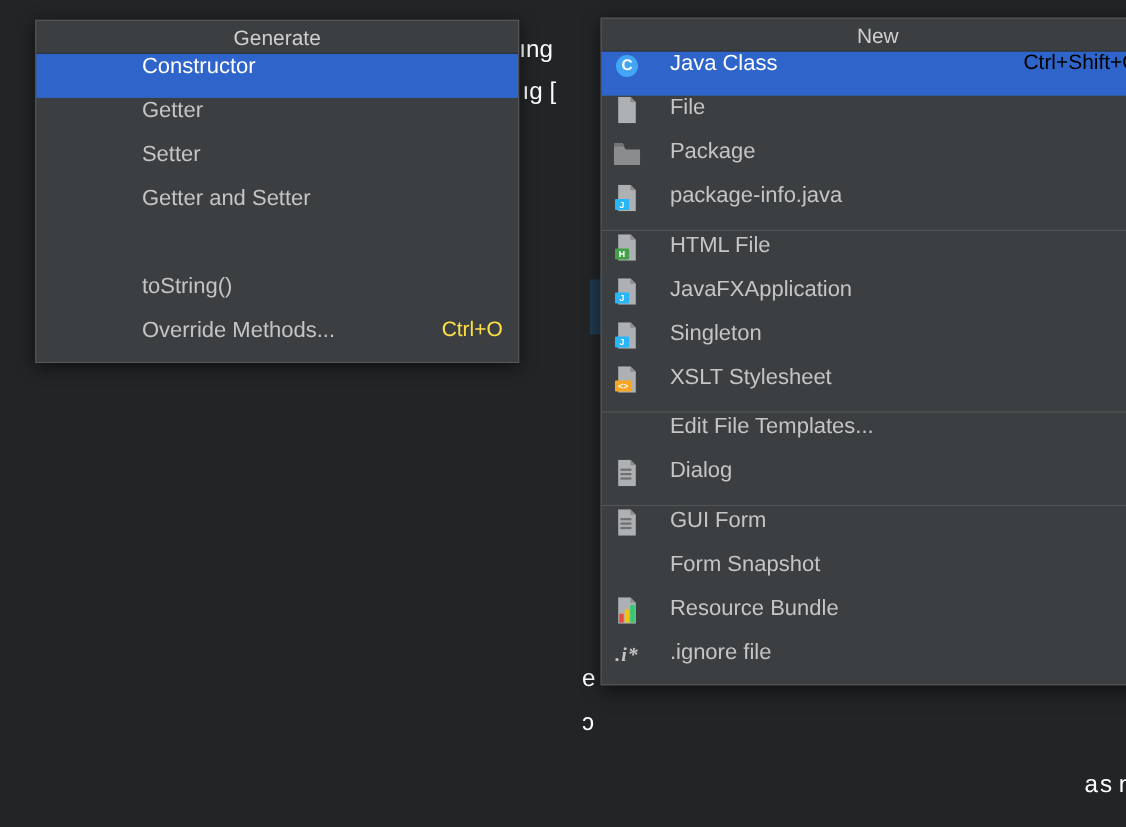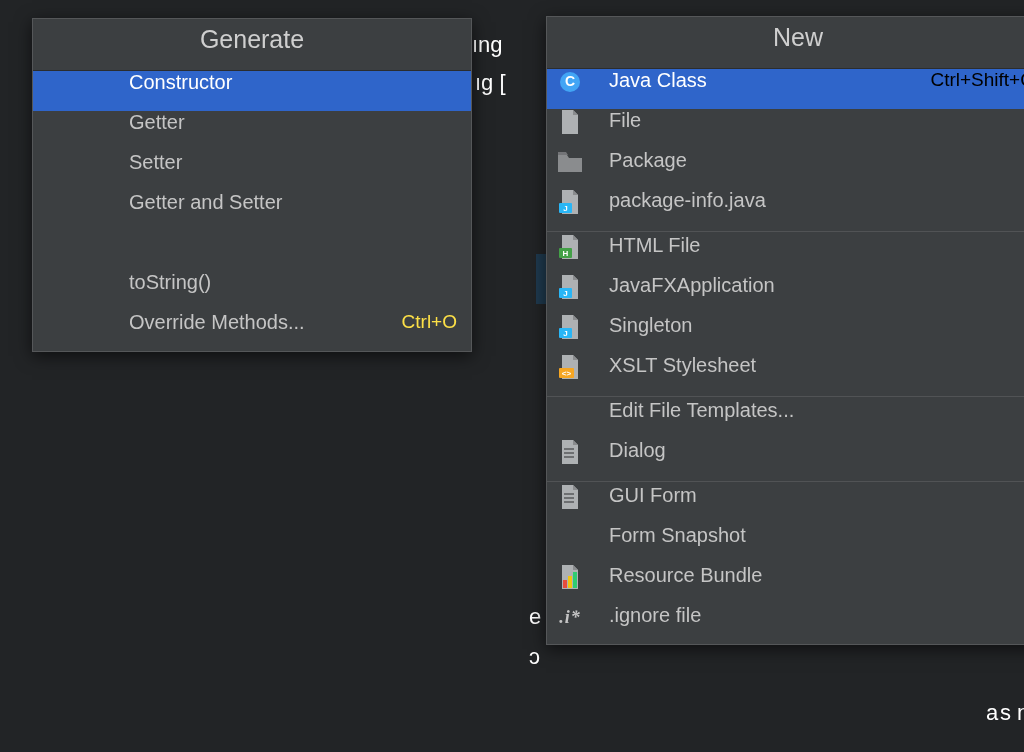--- a/index.html
+++ b/index.html
@@ -32,22 +32,22 @@
 
   .popup {
     position: absolute;
     background: #3C3F41;
     border: 1px solid #555759;
     box-shadow: 0 4px 16px rgba(0,0,0,.6);
     box-sizing: border-box;
   }
   .popup-title {
     text-align: center;
-    padding: 6px 0 16px;
-    font-size: 25px;
+    padding: 6px 0 1px;
+    font-size: 19px;
     color: #CFCFCF;
     border-bottom: 1px solid #2B2D2F;
   }
   .item {
     display: flex;
     align-items: flex-start;
     height: 40px;
     padding: 0 14px 0 10px;
     font-size: 20px;
     color: #C5C5C5;

